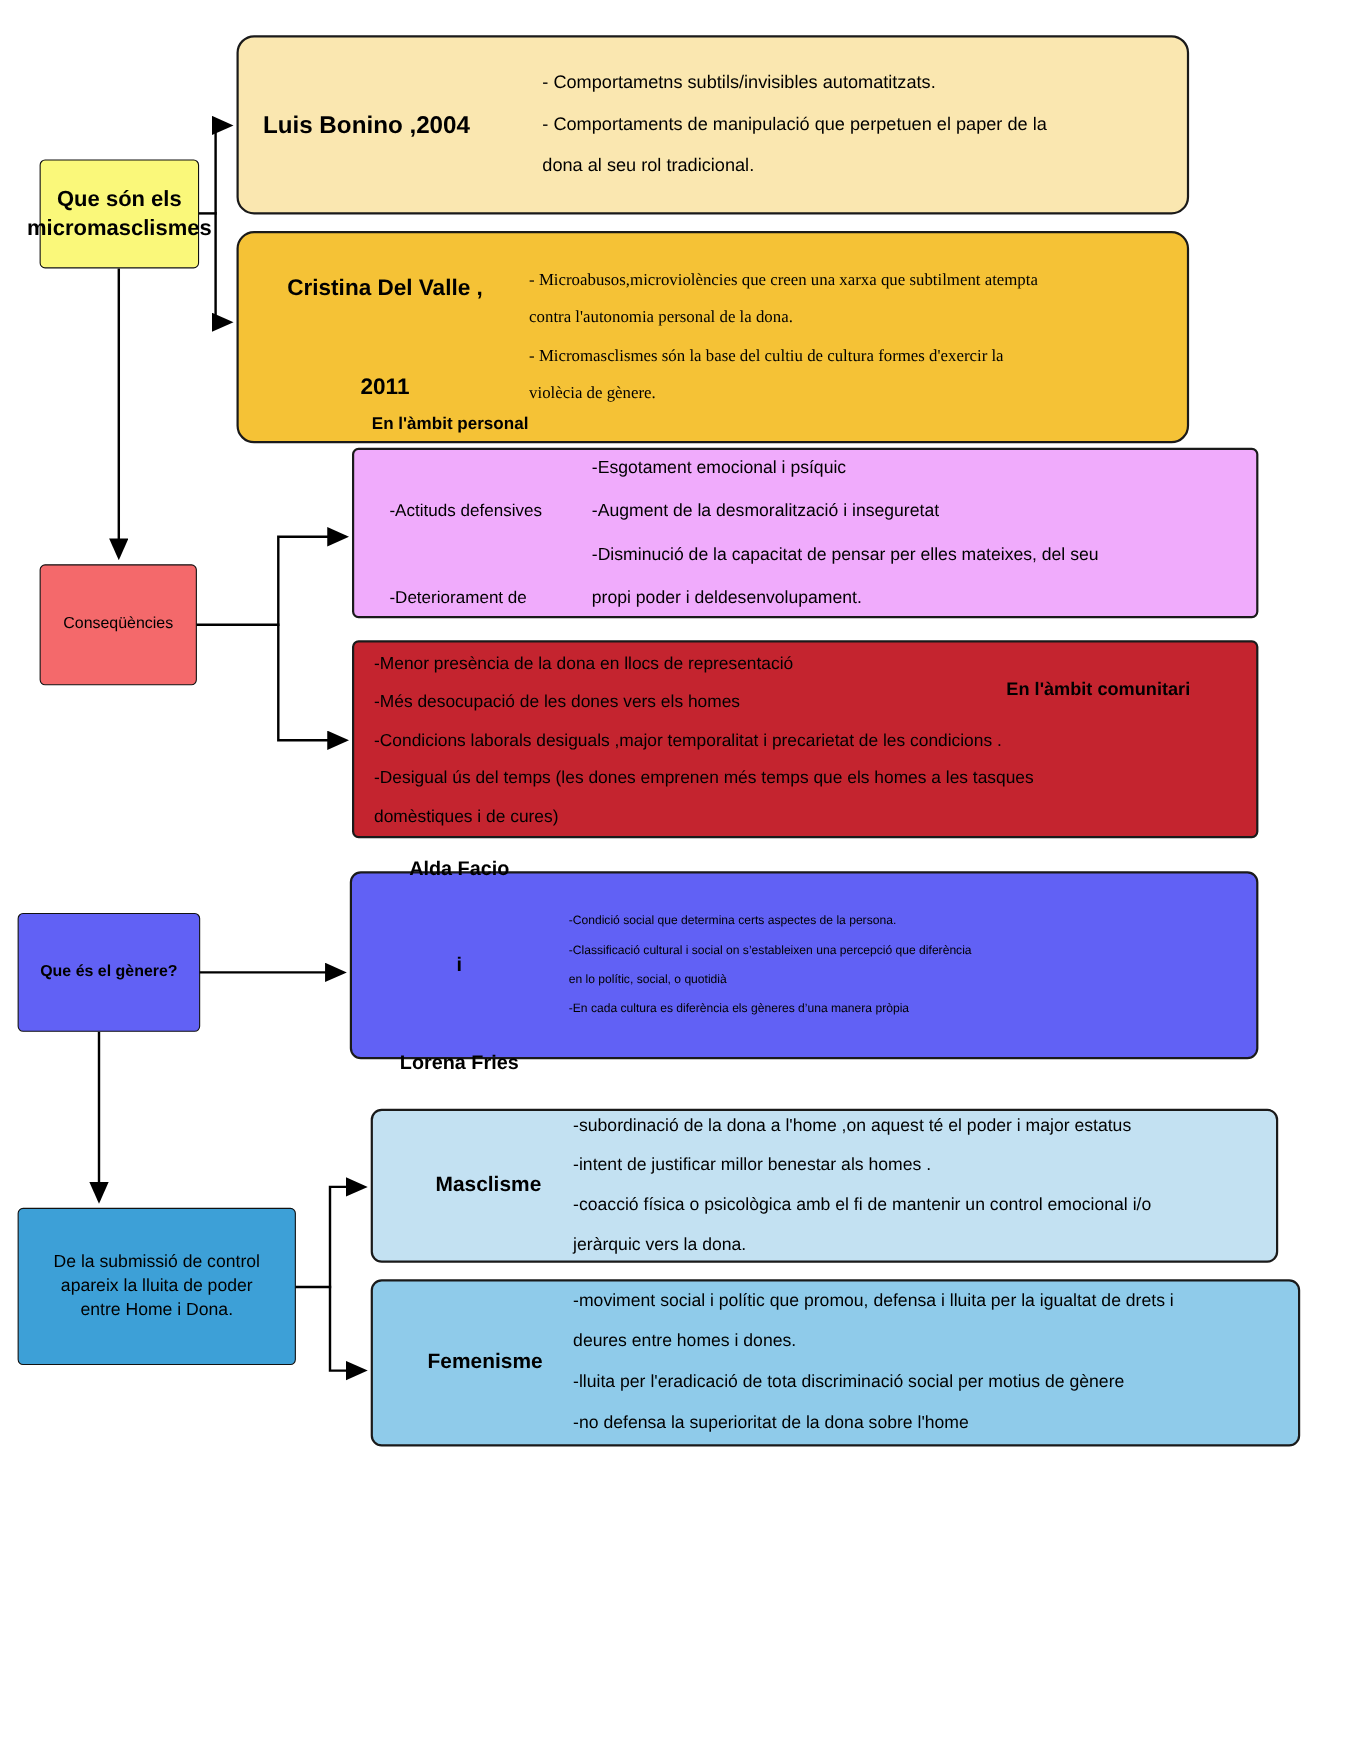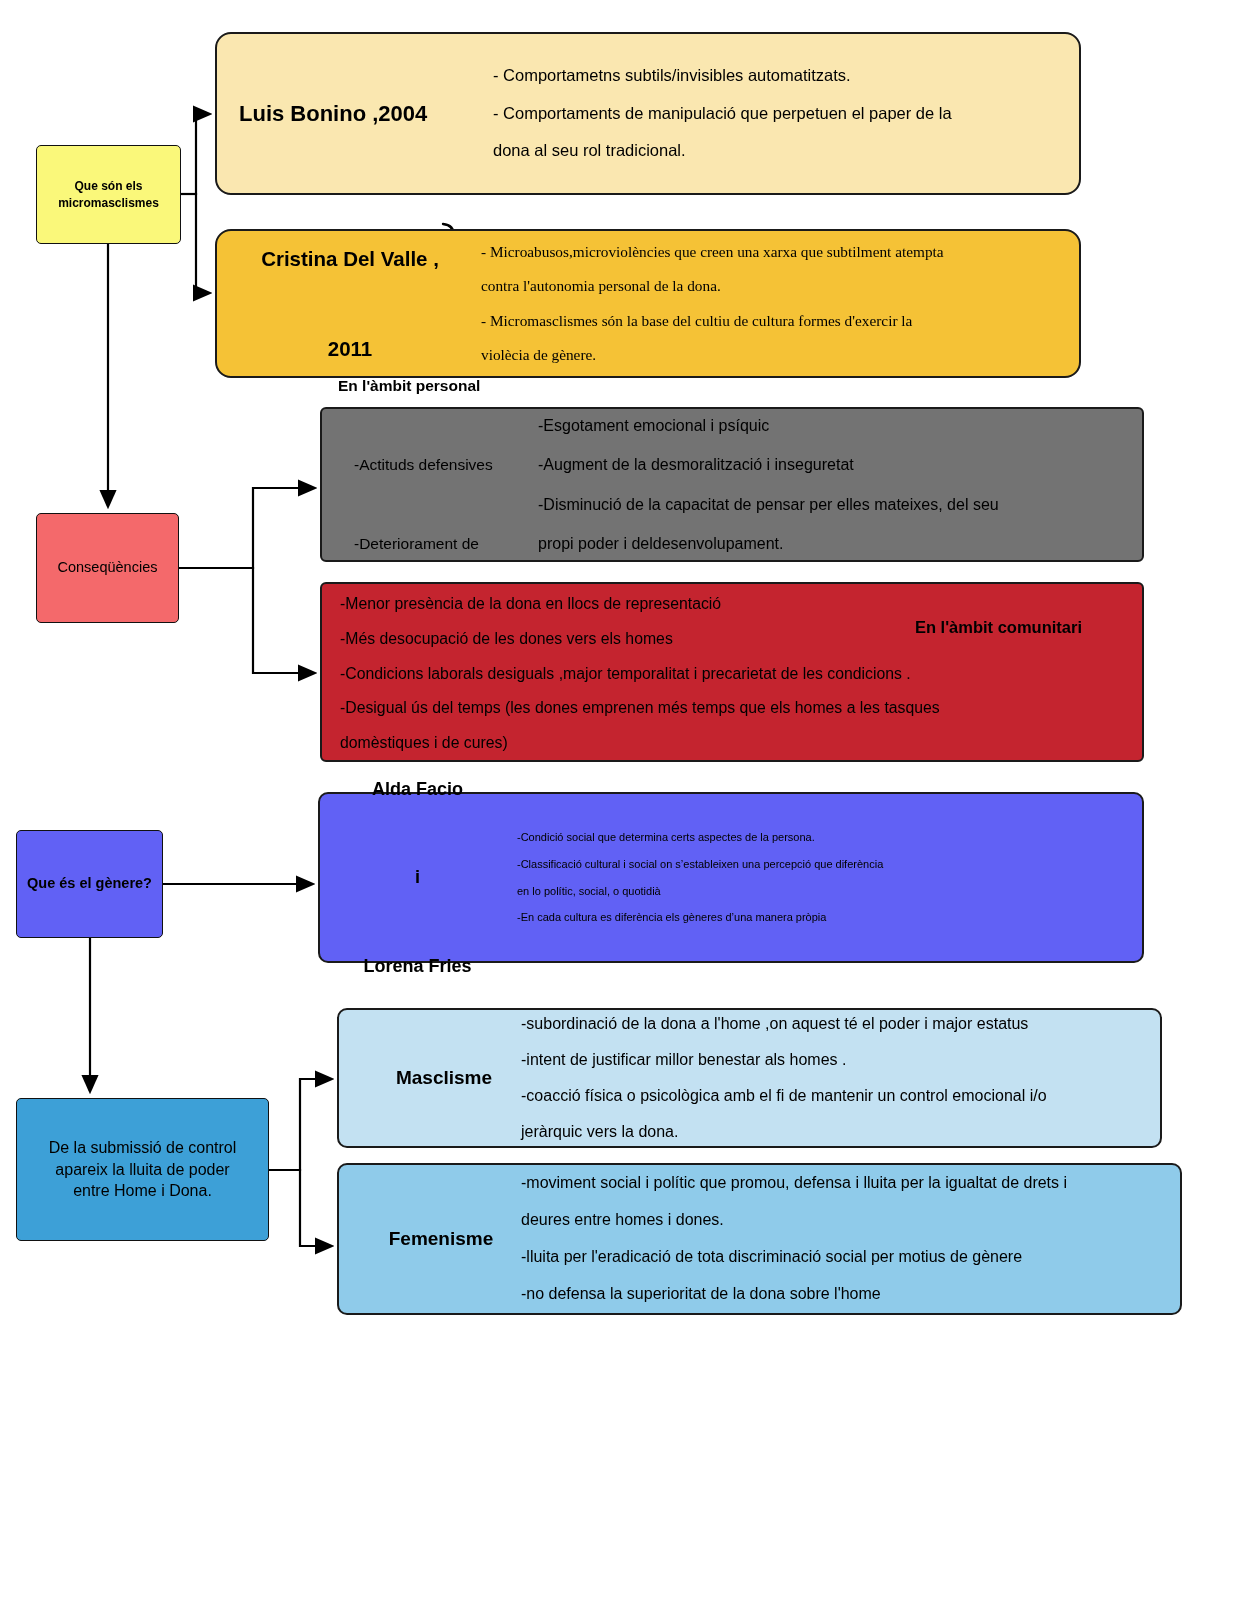--- a/index.html
+++ b/index.html
@@ -31,59 +31,58 @@
     position: absolute;
     border: 2px solid #1a1a1a;
     border-radius: 16px;
   }
   .panel.sq { border-radius: 4px; }
 
   
   #n-root {
     left: 36px; top: 145px; width: 145px; height: 99px;
     background: #FAF87A;
-    font-weight: bold; font-size: 12px;
+    font-weight: bold; font-size: 20px;
     border-radius: 5px;
   }
   
   #n-conseq {
     left: 36px; top: 513px; width: 143px; height: 110px;
     background: #F4696B;
     font-size: 14.5px;
     border-radius: 5px;
   }
   
   #n-genere {
-    left: 16px; top: 830px; width: 147px; height: 108px;
+    left: 16px; top: 830px; width: 166px; height: 108px;
     background: #6161F5;
     font-weight: bold; font-size: 14.5px;
     border-radius: 5px;
   }
   
   #n-submissio {
     left: 16px; top: 1098px; width: 253px; height: 143px;
     background: #3DA0D7;
     font-size: 16px;
     border-radius: 5px;
     padding: 4px 26px;
   }
 
   
   #p-bonino {
     left: 215px; top: 32px; width: 866px; height: 163px;
     background: #FAE7B0;
   }
   #p-cristina {
-    left: 215px; top: 210px; width: 866px; height: 149px;
+    left: 215px; top: 210px; width: 866px; height: 193px;
     background: #F5C236;
-    margin-top: 19px;
   }
   #p-personal {
     left: 320px; top: 407px; width: 824px; height: 155px;
-    background: #737373;
+    background: #f0abfc;
     border-radius: 6px;
   }
   #p-comunitari {
     left: 320px; top: 582px; width: 824px; height: 180px;
     background: #C4242F;
     border-radius: 6px;
   }
   #p-facio {
     left: 318px; top: 792px; width: 826px; height: 171px;
     background: #6161F5;

